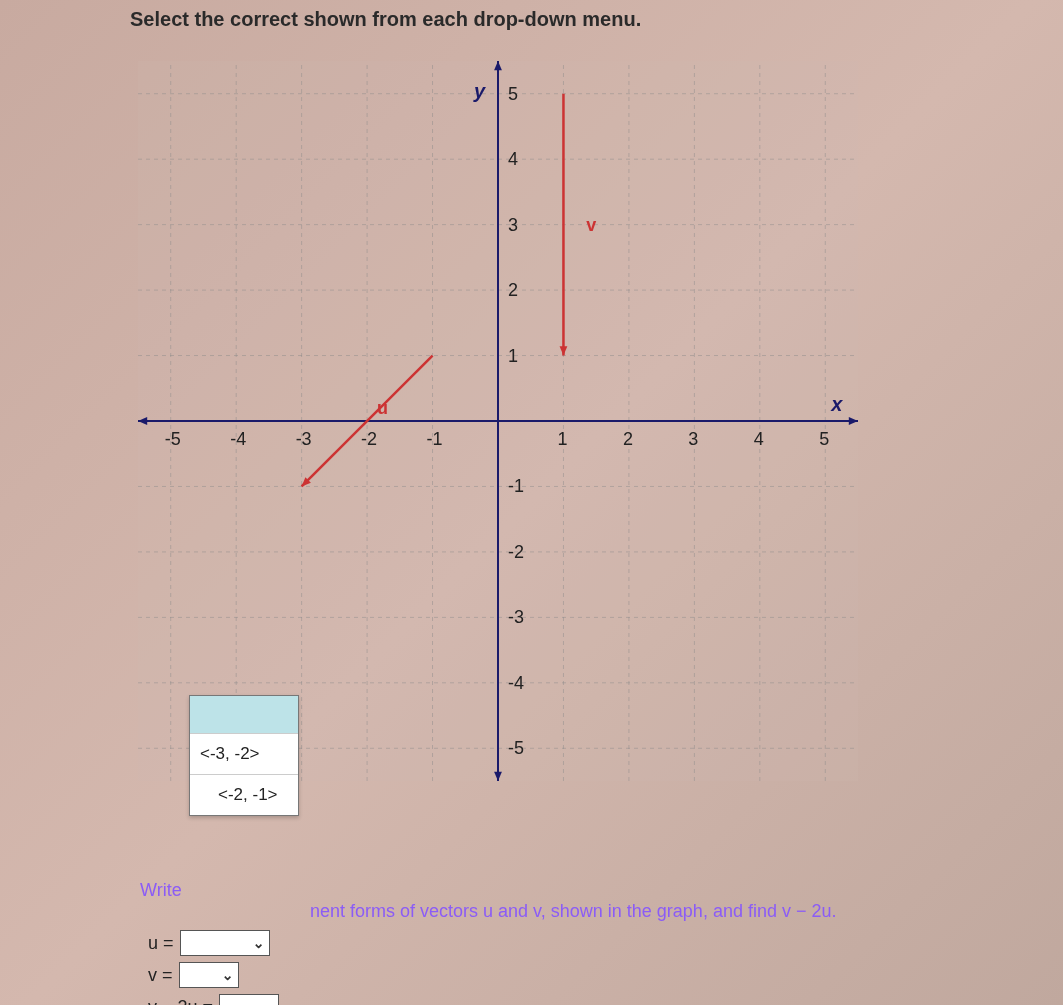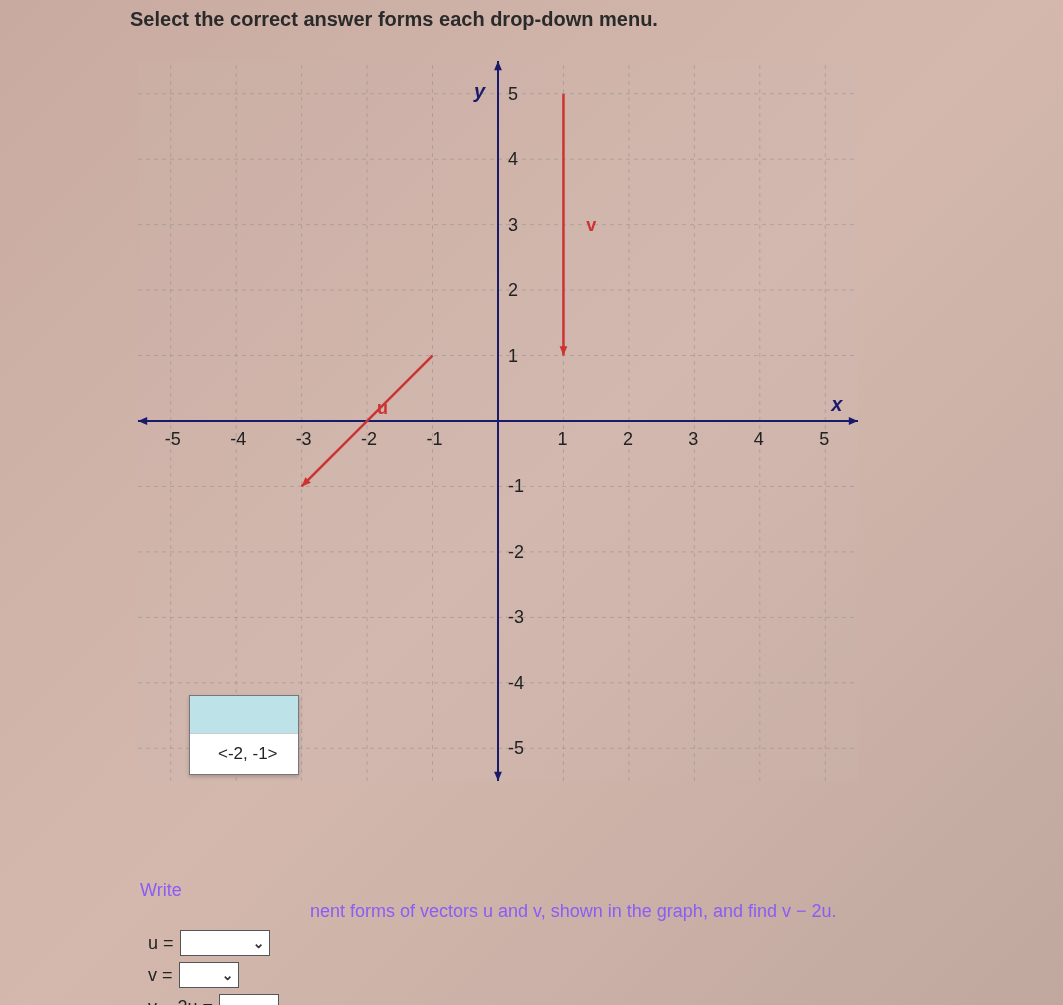--- a/index.html
+++ b/index.html
@@ -129,21 +129,21 @@
     font-size: 14px;
     font-weight: bold;
     color: #333;
     user-select: none;
   }
 </style>
 </head>
 <body>
 
 <div class="page">
-  <div class="instruction">Select the correct answer forms each drop-down menu.</div>
+  <div class="instruction">Select the correct shown from each drop-down menu.</div>
 
   <div class="graph-area">
     <svg class="graph-svg" viewBox="0 0 720 720">
       <g id="plot">
           <line x1="32.72727272727273" y1="720" x2="32.72727272727273" y2="0" class="grid-line"></line>
           <line x1="0" y1="687.2727272727273" x2="720" y2="687.2727272727273" class="grid-line"></line>
           <line x1="98.18181818181817" y1="720" x2="98.18181818181817" y2="0" class="grid-line"></line>
           <line x1="0" y1="621.8181818181819" x2="720" y2="621.8181818181819" class="grid-line"></line>
           <line x1="163.63636363636363" y1="720" x2="163.63636363636363" y2="0" class="grid-line"></line>
           <line x1="0" y1="556.3636363636364" x2="720" y2="556.3636363636364" class="grid-line"></line>
@@ -196,20 +196,21 @@
           <text x="238.90909090909088" y="353.4545454545455" class="vector-label">u</text>
           <line x1="425.4545454545455" y1="32.72727272727275" x2="425.4545454545455" y2="294.5454545454545" class="vector-line"></line>
           <polygon points="425.4545454545455,294.5454545454545 421.56036203145896,285.33484460542564 429.348728877632,285.33484460542564" class="vector-arrow"></polygon>
           <text x="448.3636363636363" y="170.18181818181813" class="vector-label">v</text>
         </g>
     </svg>
   </div>
 
   <div class="dropdown-list">
     <div class="dropdown-option blank"></div>
+    <div class="dropdown-option">&lt;-3, -2&gt;</div>
     <div class="dropdown-option">&lt;-2, -1&gt;</div>
   </div>
 
   <div class="bottom-text" style="left:140px; top:880px;">Write</div>
   <div class="bottom-text" style="left:310px; top:880px;margin-top:21px;">nent forms of vectors u and v, shown in the graph, and find v − 2u.</div>
 
   <div class="answer-rows">
     <div class="answer-row">
       <span class="answer-label">u =</span>
       <span class="select-box" style="width:90px">

